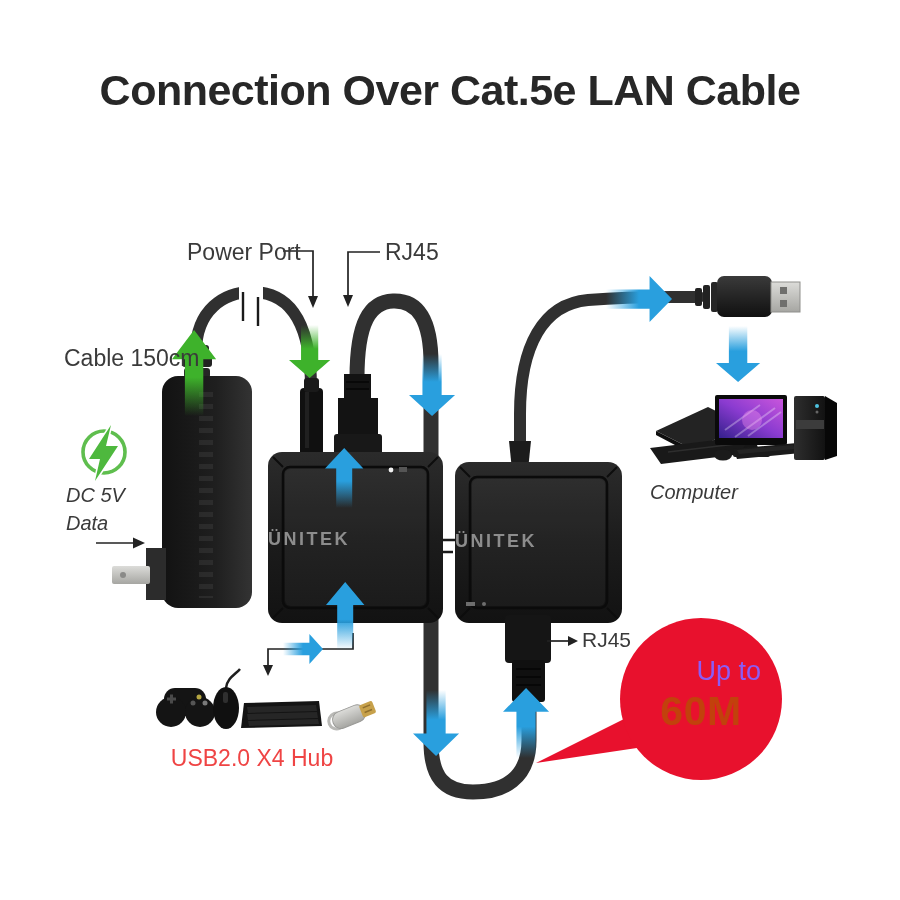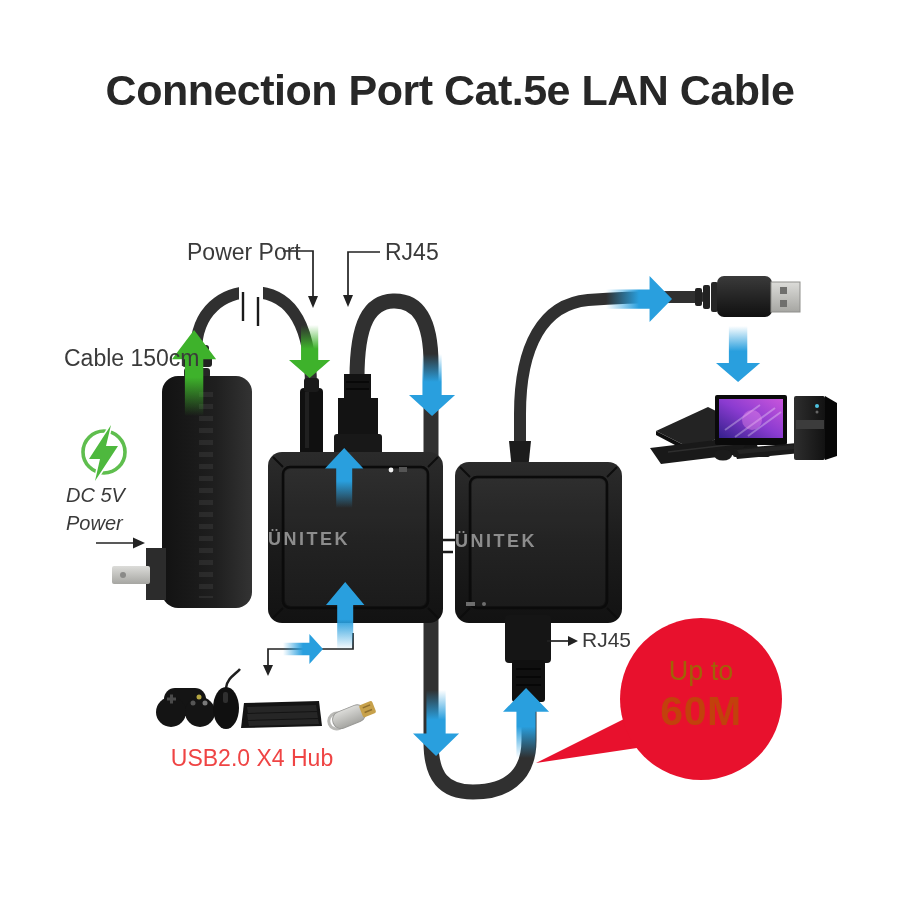--- a/index.html
+++ b/index.html
@@ -12,21 +12,21 @@
   .title{
     width:900px;text-align:center;top:66px;left:0;
     font-size:43px;font-weight:700;letter-spacing:-0.5px;color:var(--title_dark,#272727);
   }
   .lbl{font-size:23px;color:var(--text_dark,#3a3a3a);}
   .center{text-align:left;font-style:italic;}
   .logo{
     font-size:18px;font-weight:700;letter-spacing:2.5px;
     color:var(--brand_gray,#8d8d8d);
   }
-  .badge-prefix{font-size:27px;color:#a16207;text-align:center;}
+  .badge-prefix{font-size:27px;color:#8b5cf6;text-align:right;}
   .badge-value{font-size:41px;font-weight:700;color:#c2410c;text-align:center;letter-spacing:0.5px;}
   .hub-title{font-size:23px;color:#ef4444;text-align:center;}
   .hub-sub{font-size:15px;font-weight:700;color:#2f2f2f;text-align:center;}
 </style>
 </head>
 <body>
 
 <div id="canvas">
 
   <svg id="art" width="900" height="900" viewBox="0 0 900 900" xmlns="http://www.w3.org/2000/svg" xmlns:xlink="http://www.w3.org/1999/xlink">
@@ -232,29 +232,30 @@
       <use href="#arrowUpB" xlink:href="#arrowUpB" transform="translate(325,448) scale(0.80,0.60)"></use>
       <use href="#arrowUpB" xlink:href="#arrowUpB" transform="translate(326,582) scale(0.80,0.68)"></use>
       <use href="#arrowRightB" xlink:href="#arrowRightB" transform="translate(283,634) scale(0.40,0.625)"></use>
       <use href="#arrowRightB" xlink:href="#arrowRightB" transform="translate(606,276) scale(0.66,0.96)"></use>
       <use href="#arrowUpB" xlink:href="#arrowUpB" transform="translate(716,326) scale(0.92,0.56) rotate(180 24 50)"></use>
       <use href="#arrowUpB" xlink:href="#arrowUpB" transform="translate(413,690) scale(0.96,0.66) rotate(180 24 50)"></use>
       <use href="#arrowUpB" xlink:href="#arrowUpB" transform="translate(503,688) scale(0.96,0.70)"></use>
     </g>
   </svg>
 
-  <div class="txt title">Connection Port Cat.5e LAN Cable</div>
+  <div class="txt title">Connection Over Cat.5e LAN Cable</div>
 
   <div class="txt lbl" style="left:187px;top:239px;">Power Port</div>
   <div class="txt lbl" style="left:385px;top:239px;">RJ45</div>
   <div class="txt lbl" style="left:64px;top:345px;">Cable 150cm</div>
 
   <div class="txt lbl center" style="left:66px;top:484px;width:80px;font-size:20px;">DC 5V</div>
-  <div class="txt lbl center" style="left:66px;top:512px;width:80px;font-size:20px;">Power</div>
-
+  <div class="txt lbl center" style="left:66px;top:512px;width:80px;font-size:20px;">Data</div>
+
+  <div class="txt lbl center" style="left:650px;top:481px;width:190px;font-size:20px;">Computer</div>
   <div class="txt lbl" style="left:582px;top:628px;font-size:21px;">RJ45</div>
 
   <div class="txt logo" style="left:268px;top:529px;width:175px;">ÜNITEK</div>
   <div class="txt logo" style="left:455px;top:531px;width:167px;">ÜNITEK</div>
 
   <div class="txt badge-prefix" style="left:641px;top:656px;width:120px;">Up to</div>
   <div class="txt badge-value" style="left:641px;top:688px;width:120px;">60M</div>
 
   <div class="txt hub-title" style="left:132px;top:745px;width:240px;">USB2.0 X4 Hub</div>
 

